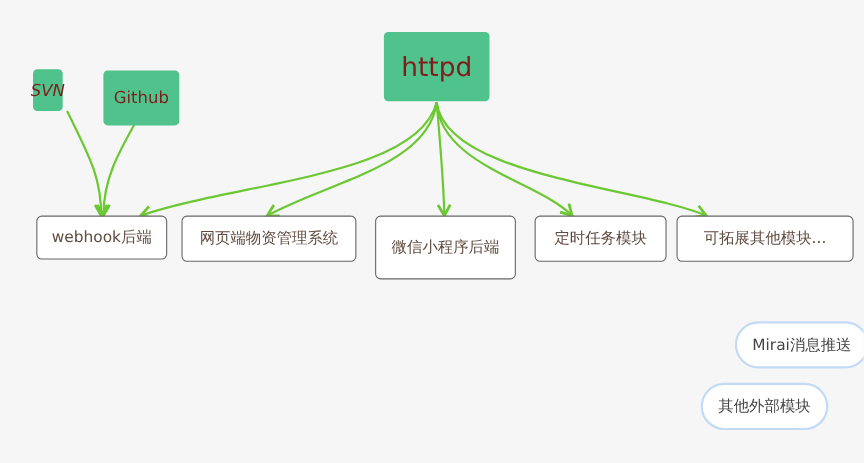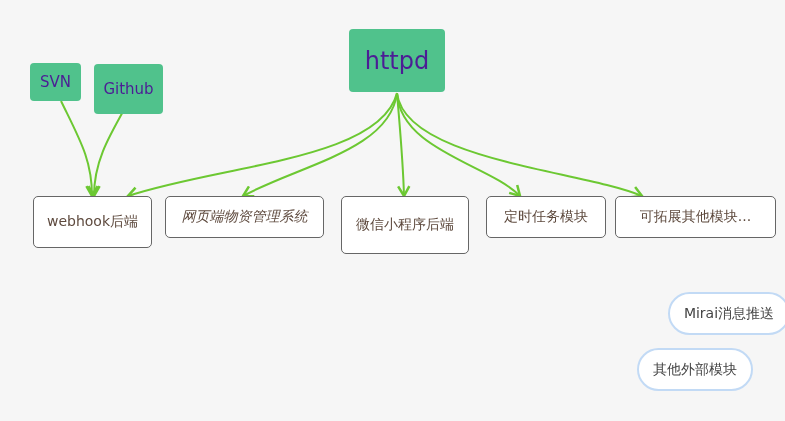--- a/index.html
+++ b/index.html
@@ -1,18 +1,18 @@
 <!DOCTYPE html>
 <html><head>
 <meta charset="utf-8">
 <style>
   html, body { margin:0; padding:0; }
   body { width:785px; height:421px; background:#f6f6f6; position:relative; overflow:hidden;
          font-family:"DejaVu Sans","Liberation Sans",sans-serif; }
-  .g { position:absolute; background:#50c28c; color:#4c1d95; border-radius:4px;
+  .g { position:absolute; background:#50c28c; color:#7f1d1d; border-radius:4px;
        display:flex; align-items:center; justify-content:center; }
   .b { position:absolute; background:#fff; border:1px solid #666; border-radius:5px;
        color:#5e4a3e; font-size:14px; display:flex; align-items:center; justify-content:center;
        box-sizing:border-box; white-space:nowrap; }
   .p { position:absolute; background:#fff; border:2px solid #c2daf5; border-radius:22px;
        color:#444; font-size:14px; display:flex; align-items:center; justify-content:center;
        box-sizing:border-box; white-space:nowrap; }
   svg { position:absolute; left:0; top:0; }
 </style>
 </head>
@@ -28,34 +28,34 @@
     <path d="M61,101 C80,140 92,160 92,196"></path>
     <path d="M129,101 C110,135 94,160 94,196"></path>
     <path d="M397,93 C380,160 220,165 128,196"></path>
     <path d="M397,93 C390,150 300,165 243,196"></path>
     <path d="M397,93 C400,130 403,160 404,196"></path>
     <path d="M397,93 C400,150 490,165 520,196"></path>
     <path d="M397,93 C405,160 580,170 642,196"></path>
   </g>
 </svg>
 
-<div class="g" style="left:30px;top:63px;width:51px;height:38px;font-size:15px;">
+<div class="g" style="left:30px;top:63px;width:27px;height:38px;font-size:15px;font-style:italic;">
   <span>SVN</span>
 </div>
 <div class="g" style="left:94px;top:64px;width:69px;height:50px;font-size:15px;">
   <span>Github</span>
 </div>
 <div class="g" style="left:349px;top:29px;width:96px;height:63px;font-size:24px;">
   <span>httpd</span>
 </div>
 
-<div class="b" style="left:33px;top:196px;width:119px;height:52px;">
+<div class="b" style="left:33px;top:196px;width:119px;height:40px;">
   <span>webhook后端</span>
 </div>
-<div class="b" style="left:165px;top:196px;width:159px;height:42px;font-style:italic;">
+<div class="b" style="left:165px;top:196px;width:159px;height:42px;">
   <span>网页端物资管理系统</span>
 </div>
 <div class="b" style="left:341px;top:196px;width:128px;height:58px;">
   <span>微信小程序后端</span>
 </div>
 <div class="b" style="left:486px;top:196px;width:120px;height:42px;">
   <span>定时任务模块</span>
 </div>
 <div class="b" style="left:615px;top:196px;width:161px;height:42px;">
   <span>可拓展其他模块...</span>

